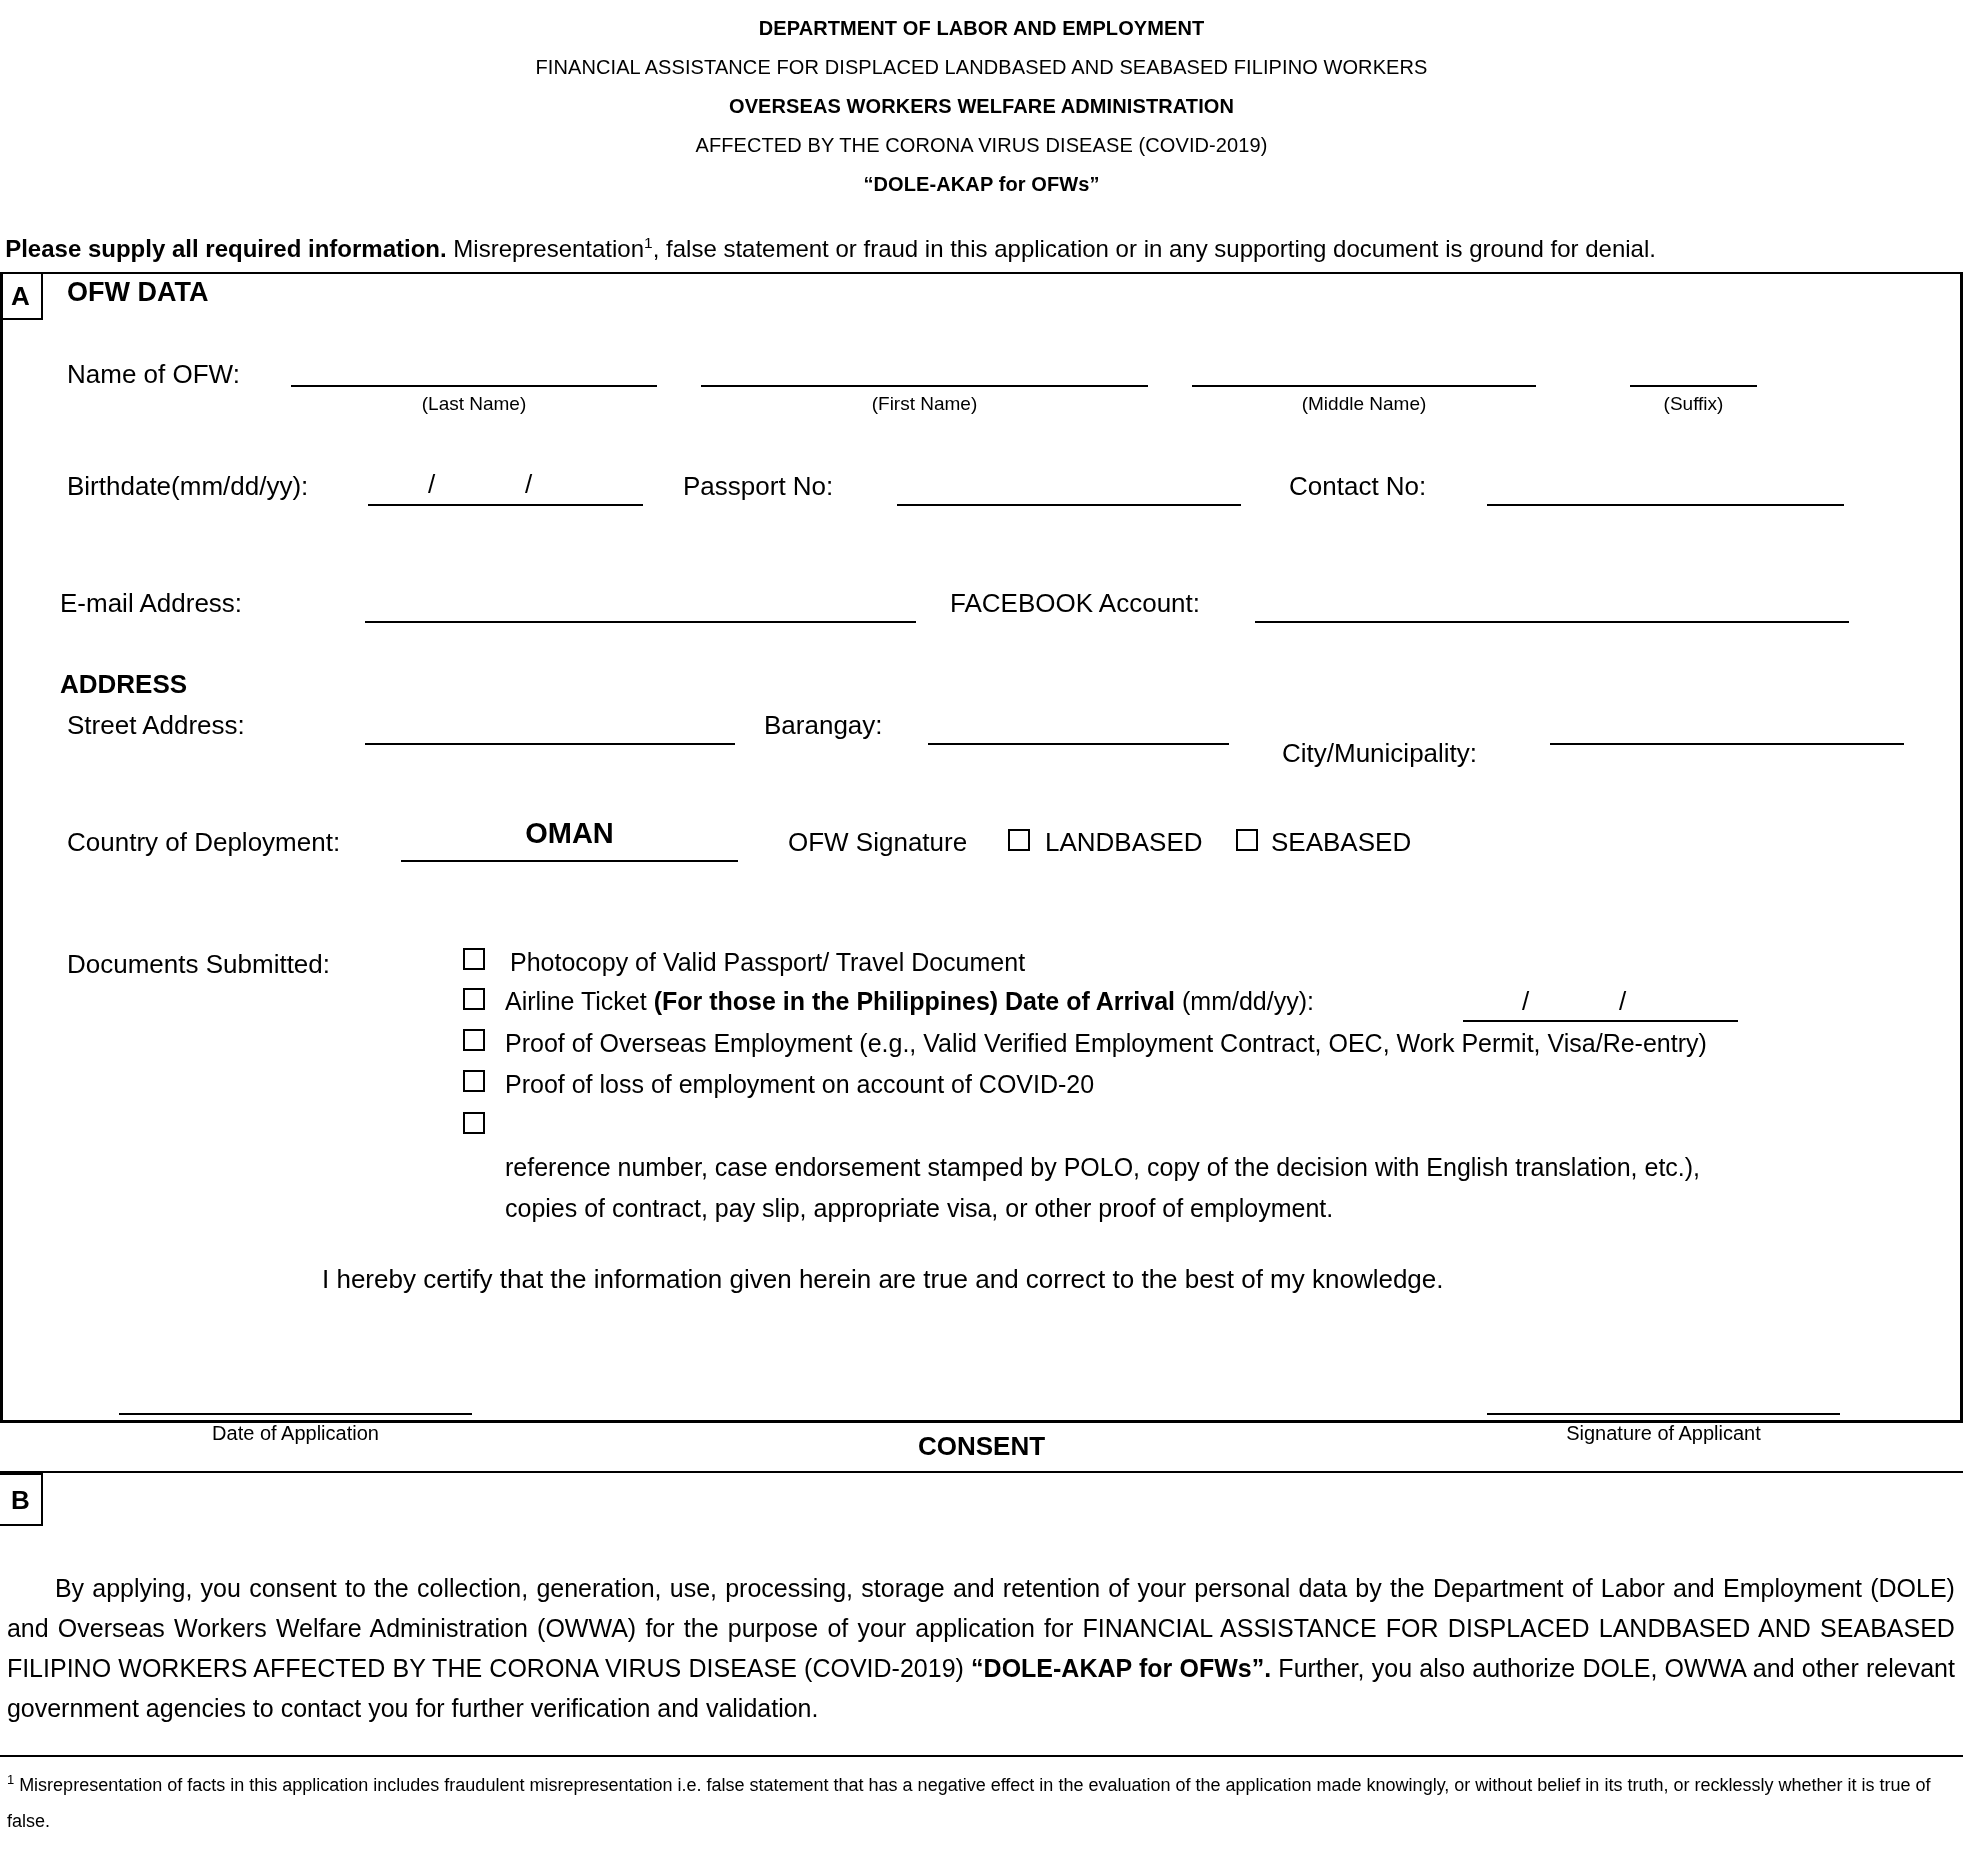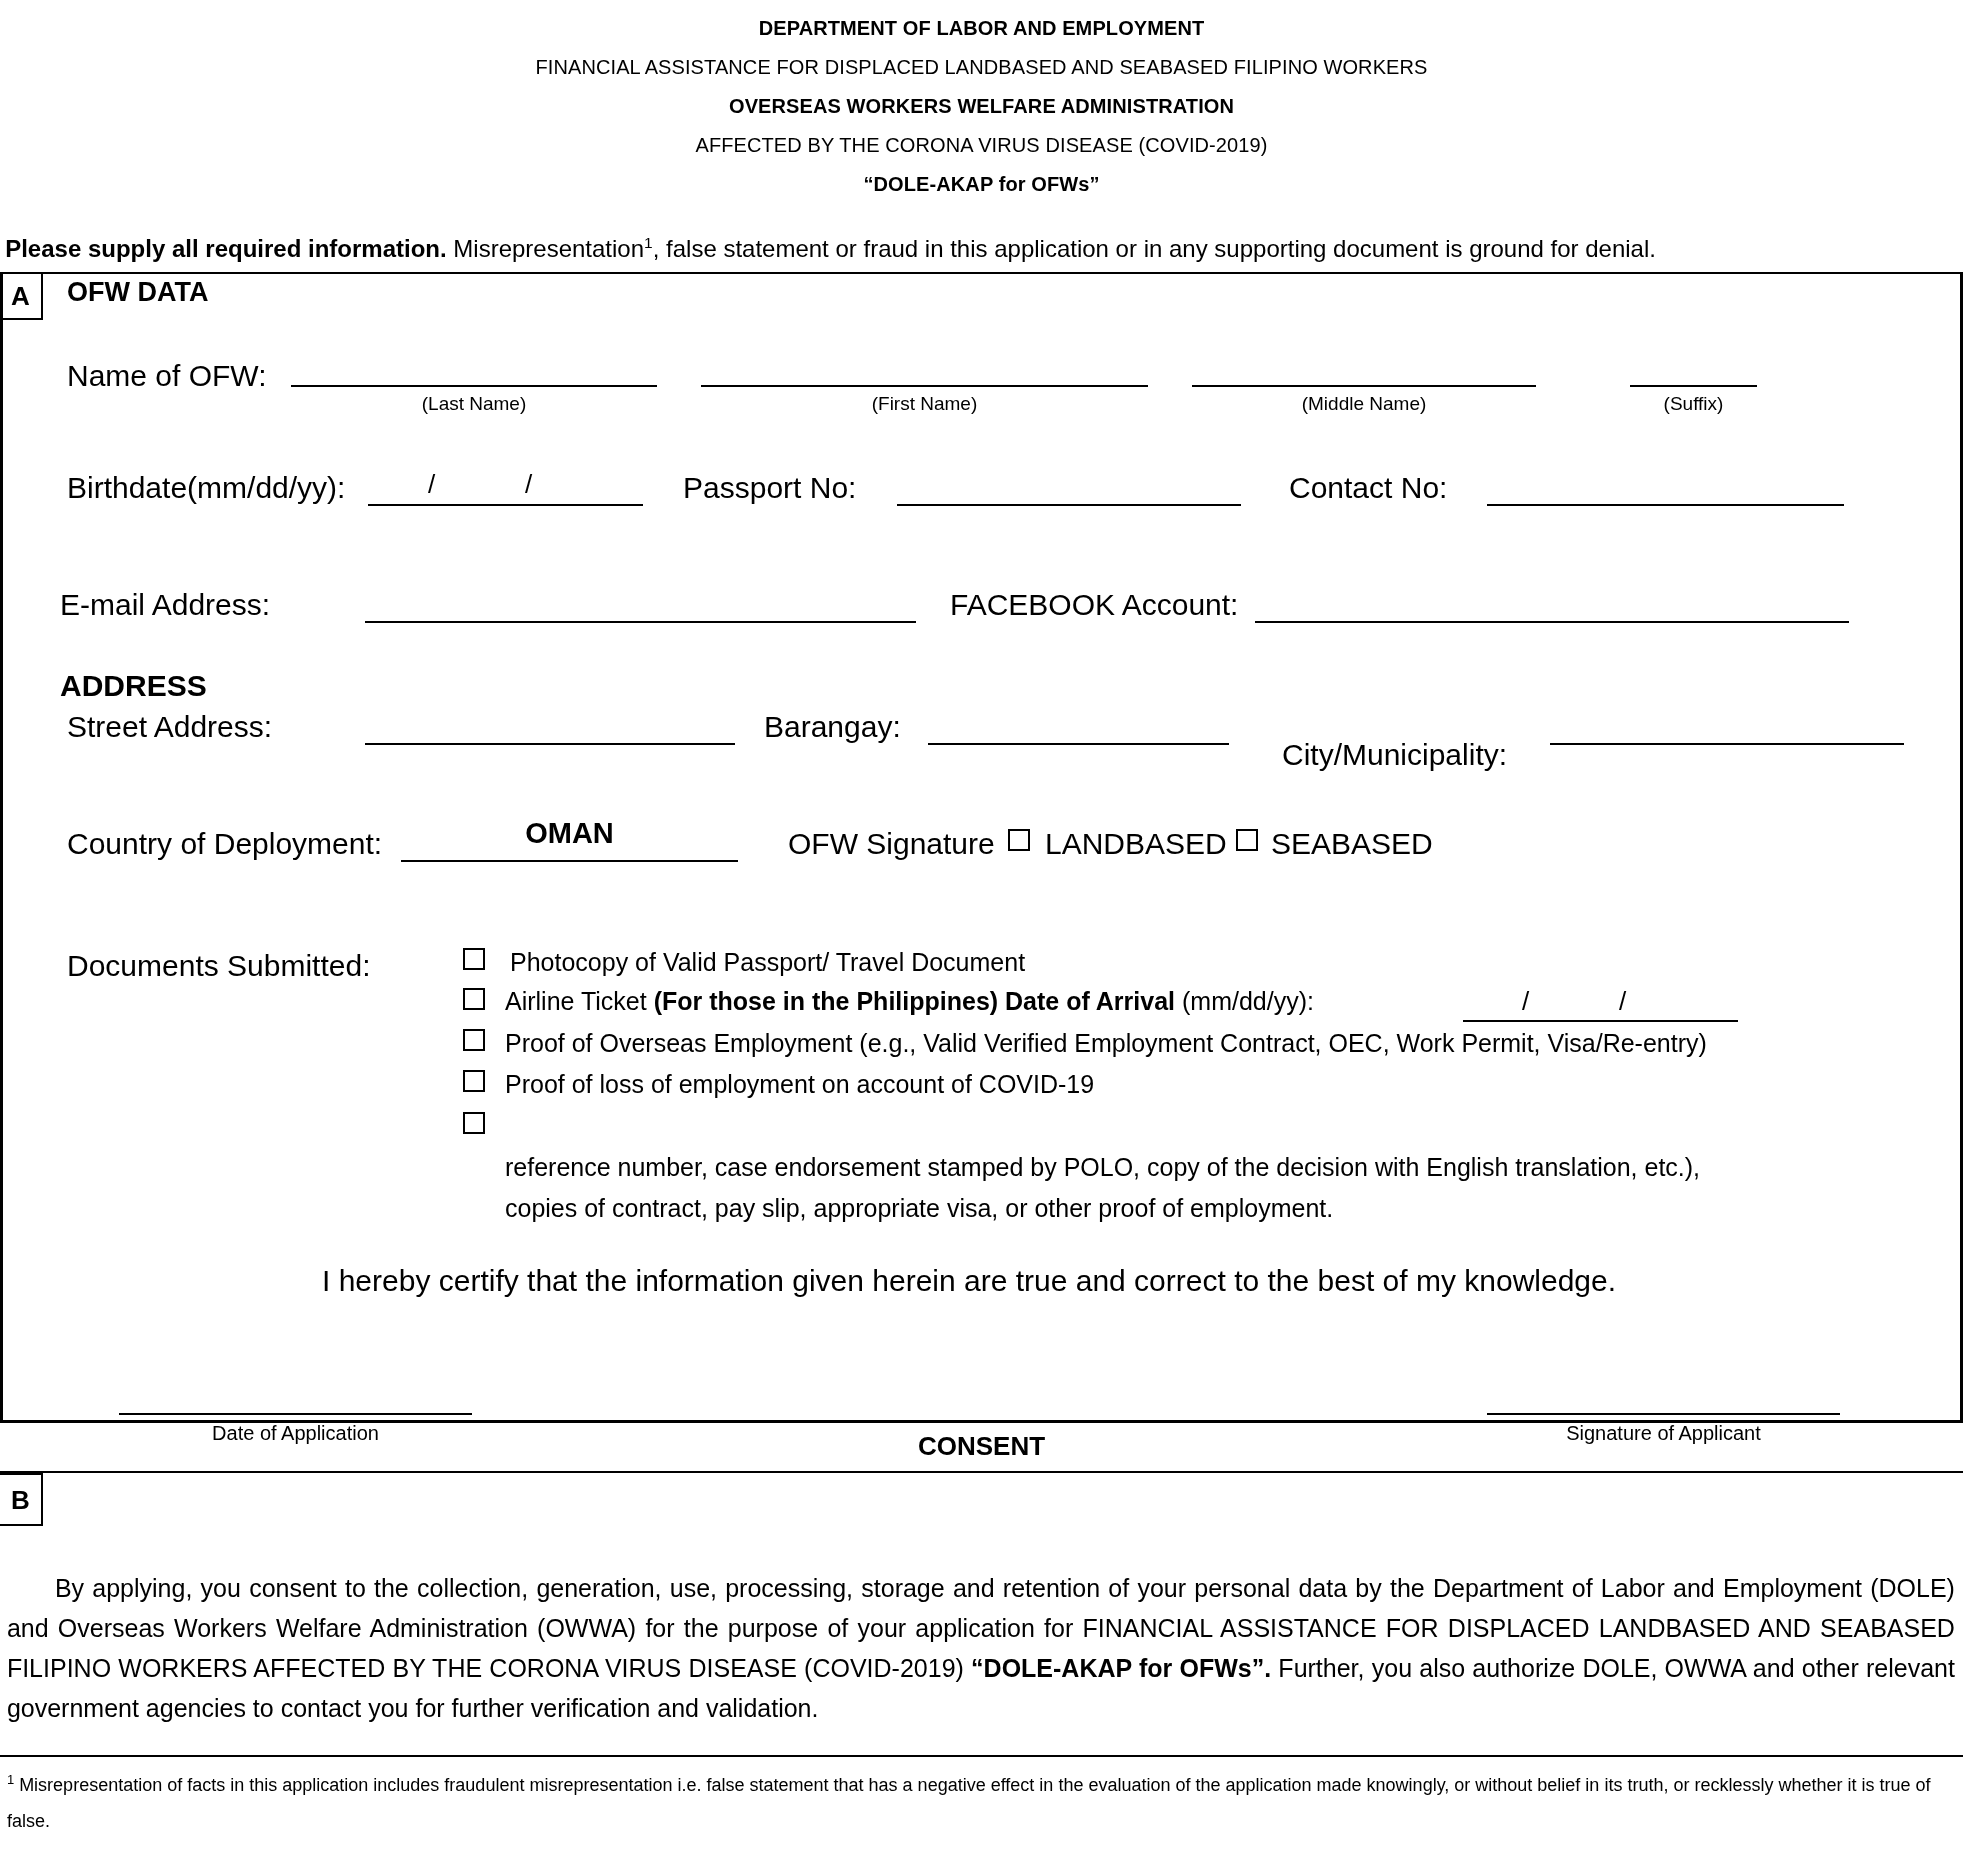--- a/index.html
+++ b/index.html
@@ -59,21 +59,21 @@
     display: flex;
     align-items: center;
     justify-content: center;
     font-weight: bold;
     font-size: 26px;
     line-height: 1;
   }
 
   
   .lbl {
-    font-size: 30px;
+    font-size: 26px;
     line-height: 1;
     white-space: nowrap;
   }
   .lbl.bold { font-weight: bold; }
   .sub {
     font-size: 19px;
     line-height: 1;
     text-align: center;
     white-space: nowrap;
   }
@@ -232,21 +232,21 @@
   <div class="cbox" style="top:988px; left:463px;"></div>
   <div class="doc-line" style="top:989px; left:505px;"><span>Airline Ticket </span><b>(For those in the Philippines) Date of Arrival</b><span> (mm/dd/yy):</span></div>
   <div class="ul" style="top:1020px; left:1463px; width:275px;"></div>
   <div class="slash" style="top:988px; left:1522px;">/</div>
   <div class="slash" style="top:988px; left:1619px;">/</div>
 
   <div class="cbox" style="top:1029px; left:463px;"></div>
   <div class="doc-line" style="top:1031px; left:505px;"><span>Proof of Overseas Employment (e.g., Valid Verified Employment Contract, OEC, Work Permit, Visa/Re-entry)</span></div>
 
   <div class="cbox" style="top:1070px; left:463px;"></div>
-  <div class="doc-line" style="top:1072px; left:505px;"><span>Proof of loss of employment on account of COVID-19</span></div>
+  <div class="doc-line" style="top:1072px; left:505px;"><span>Proof of loss of employment on account of COVID-20</span></div>
 
   <div class="cbox" style="top:1112px; left:463px;"></div>
   <div class="doc-line" style="top:1155px; left:505px;">reference number, case endorsement stamped by POLO, copy of the decision with English translation, etc.),</div>
   <div class="doc-line" style="top:1196px; left:505px;">copies of contract, pay slip, appropriate visa, or other proof of employment.</div>
 
   <div class="abs lbl" style="top:1266px; left:322px;">I hereby certify that the information given herein are true and correct to the best of my knowledge.</div>
 
   <div class="ul" style="top:1413px; left:119px; width:353px;"></div>
   <div class="abs sub" style="top:1423px; left:119px; width:353px; font-size:20px;">Date of Application</div>
 

